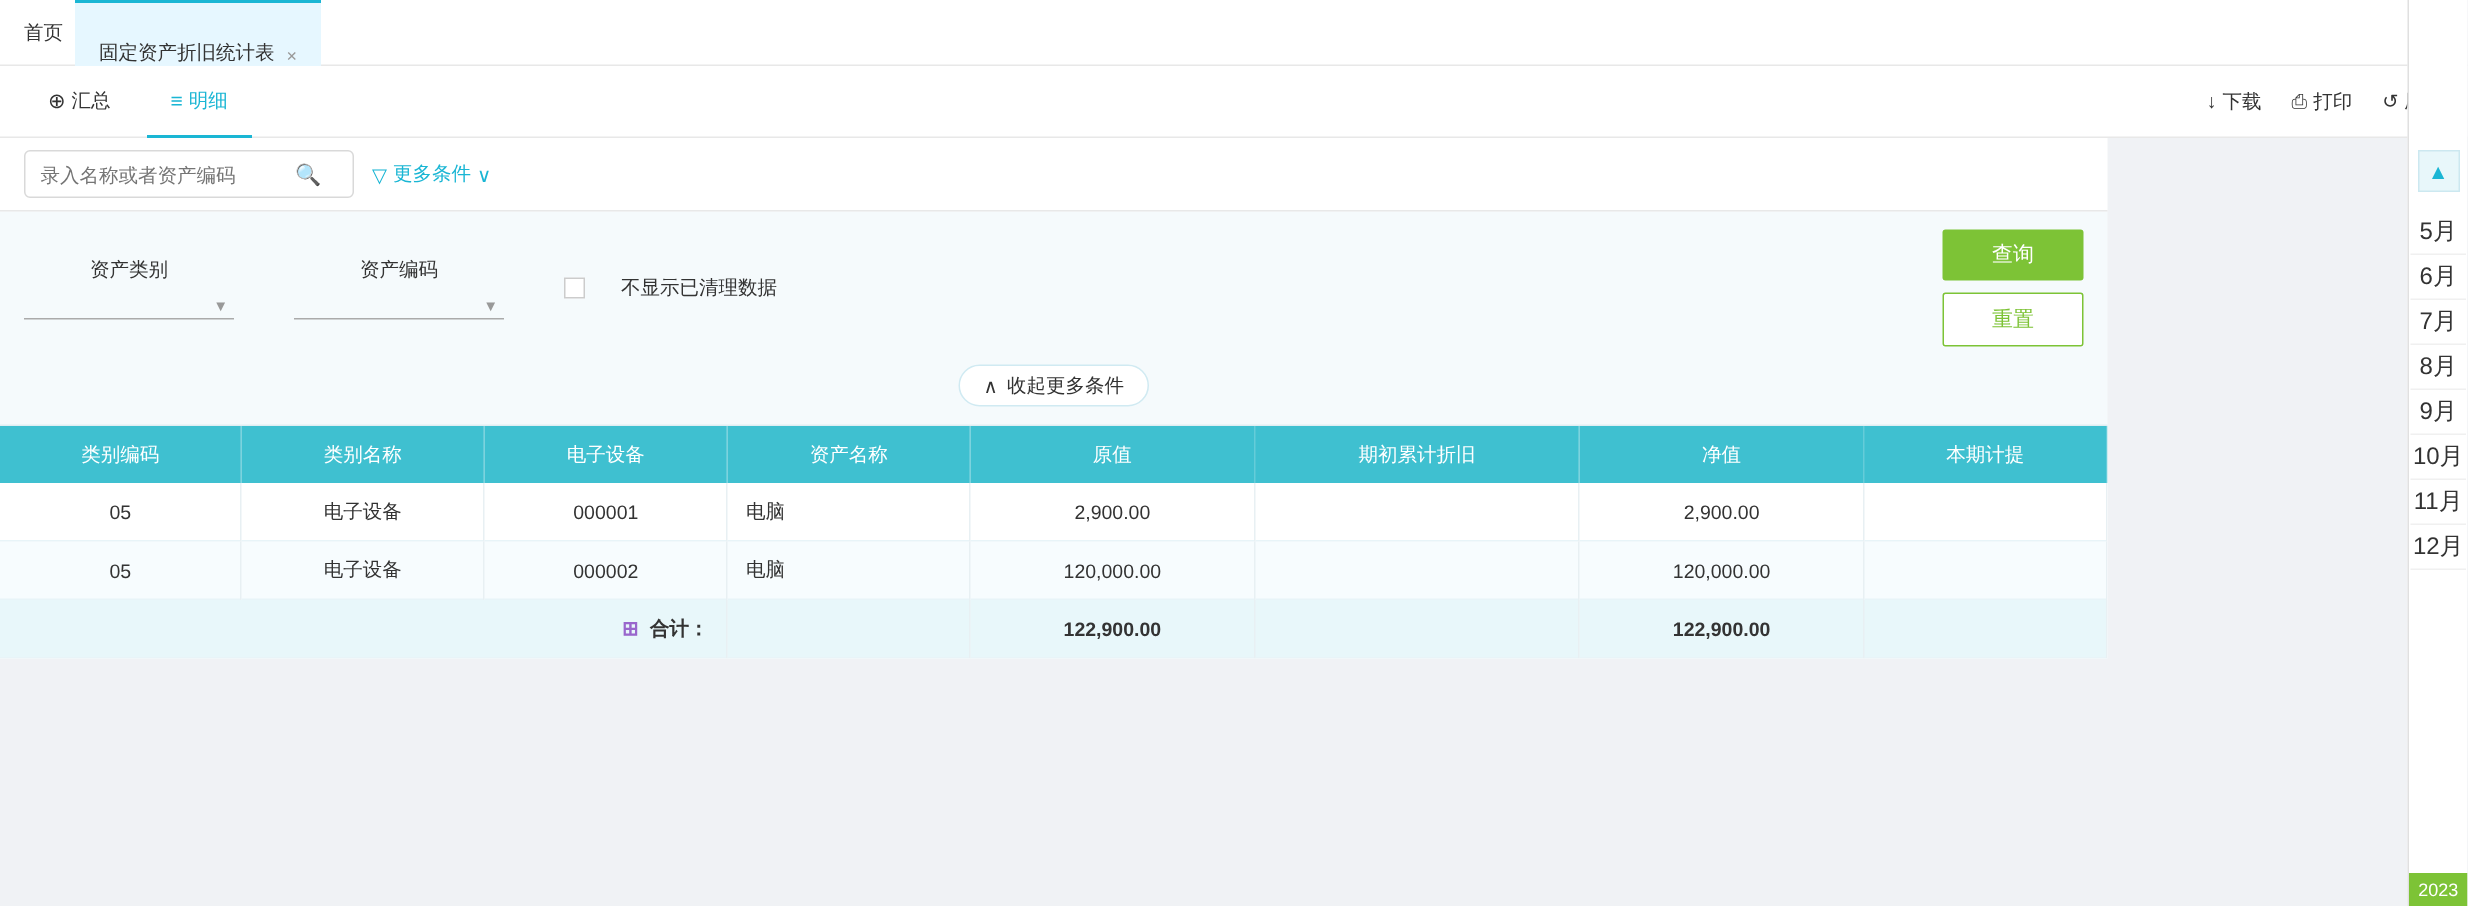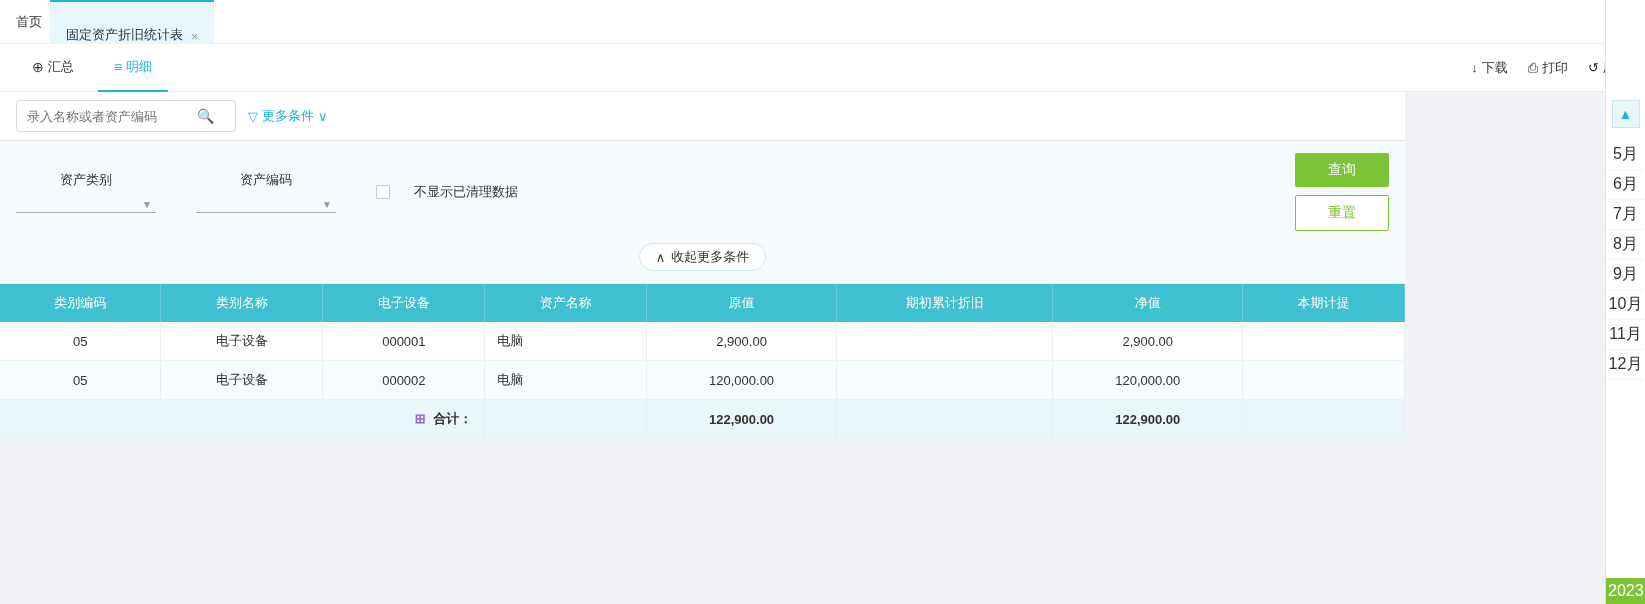--- a/index.html
+++ b/index.html
@@ -292,21 +292,21 @@
       color: #333;
       padding: 4px 2px;
       cursor: pointer;
       width: 100%;
       text-align: center;
       border-bottom: 1px solid #f0f0f0;
     }
     .right-panel-year {
       background: #7dc336;
       color: #fff;
-      font-size: 16px;
+      font-size: 12px;
       padding: 4px 2px;
       width: 100%;
       text-align: center;
       position: absolute;
       bottom: 0;
     }
     .scroll-up-btn {
       width: 28px;
       height: 28px;
       background: #e8f7fa;

